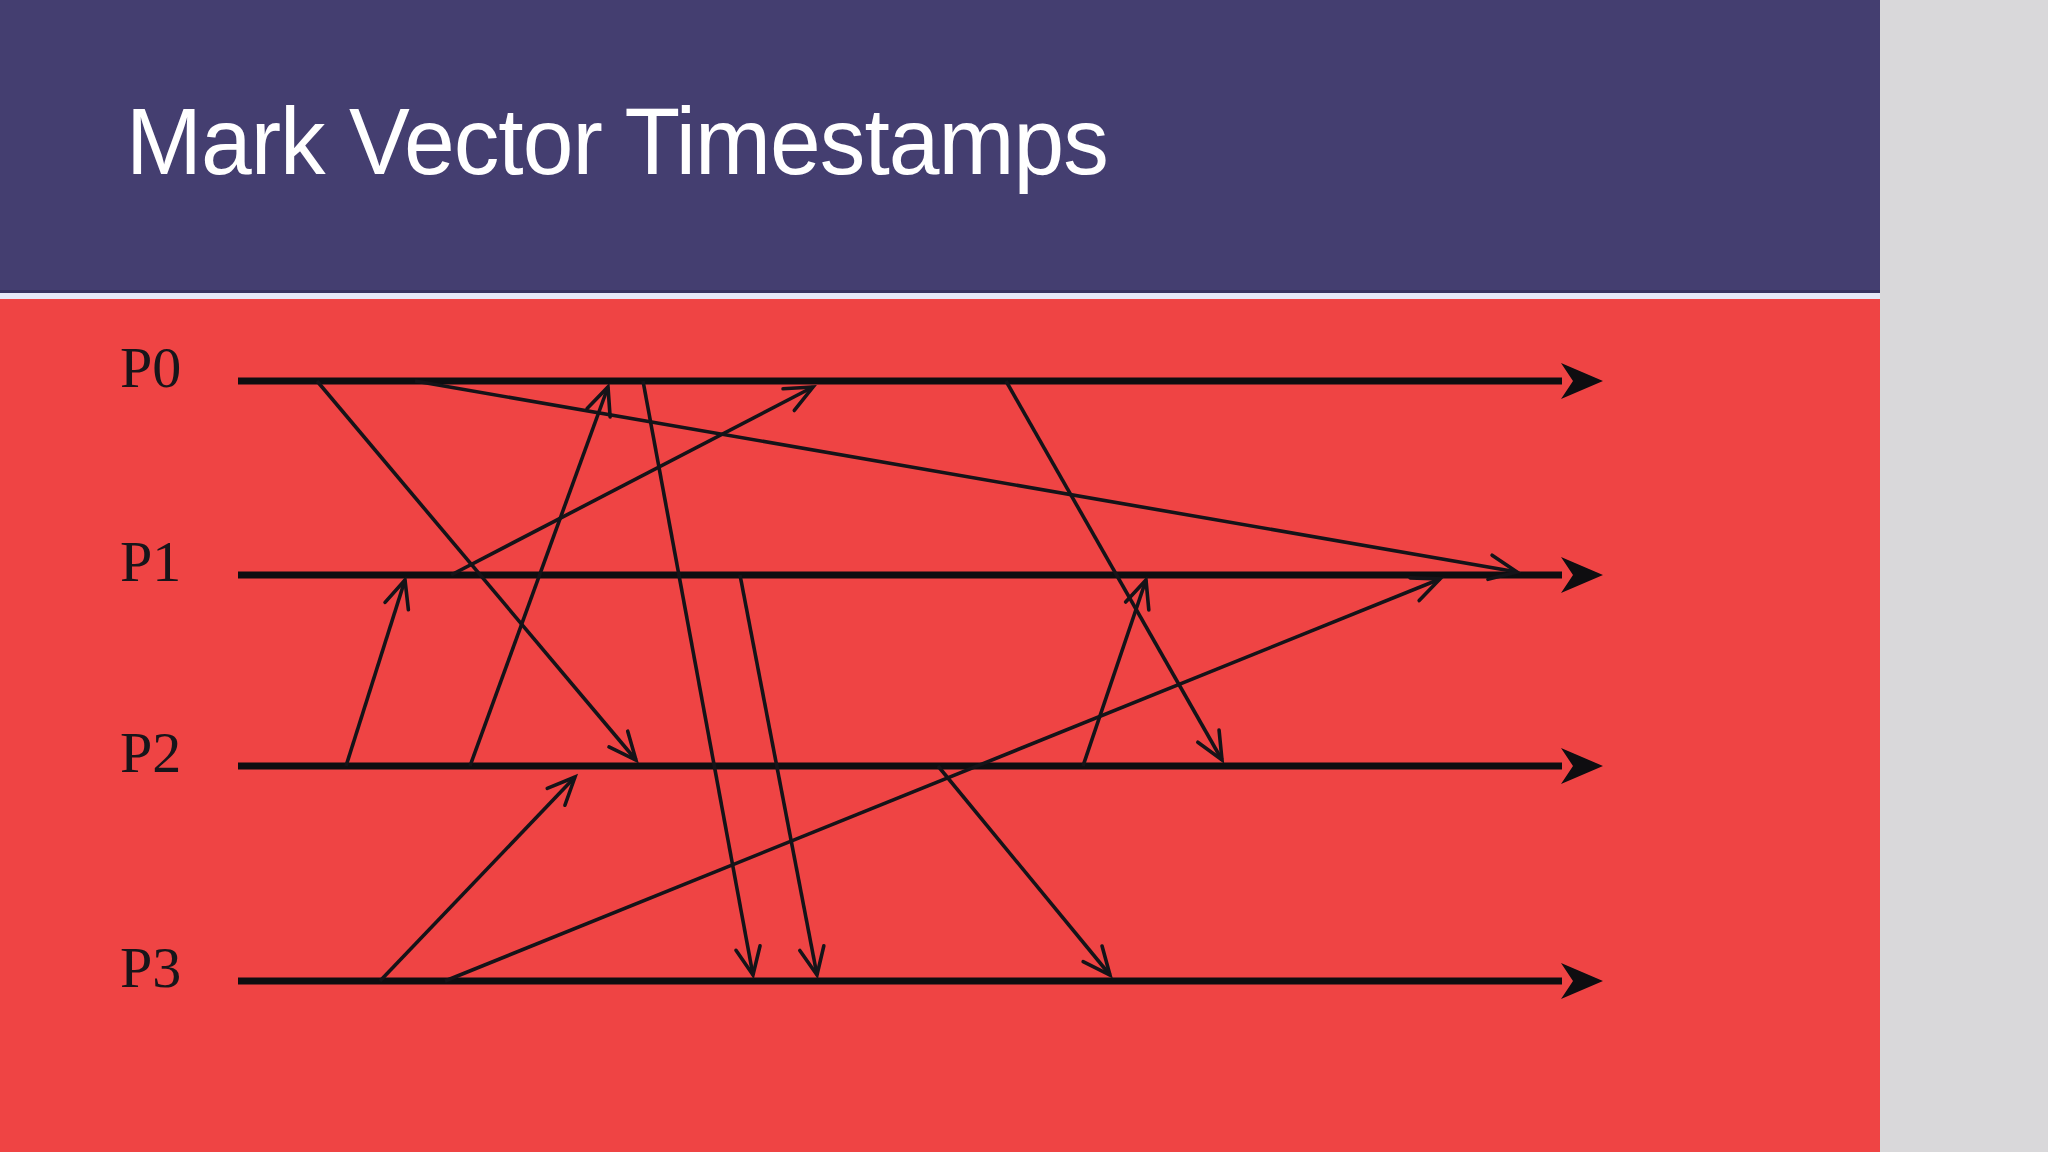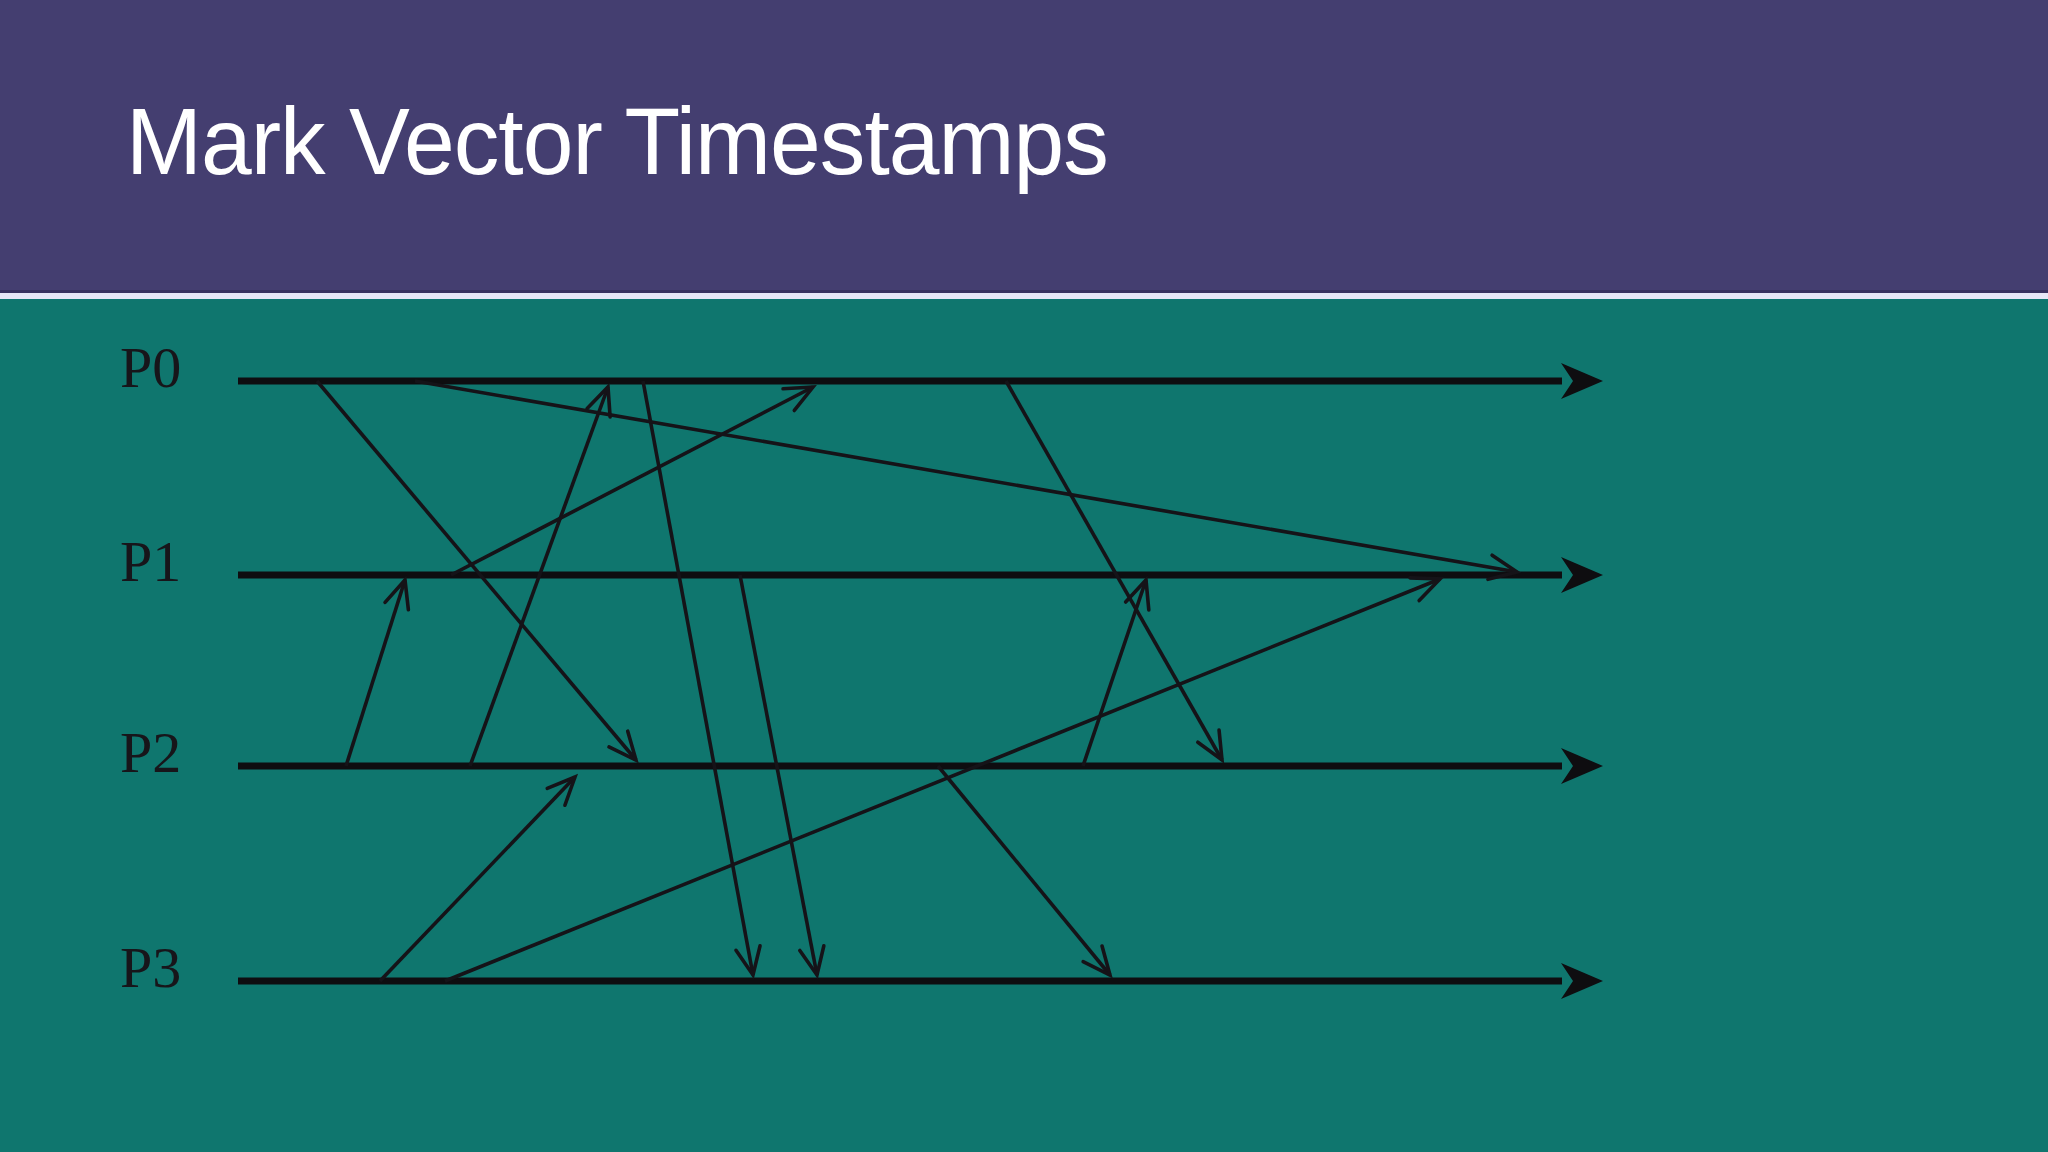--- a/index.html
+++ b/index.html
@@ -1,18 +1,18 @@
 <!DOCTYPE html>
 <html><head>
 <meta charset="utf-8">
 <style>
   html,body{margin:0;padding:0;background:#d9d8da;}
   #slide{
-    position:relative;width:2048px;height:1152px;overflow:hidden;
-    background:#0f766e;font-family:"Liberation Sans",sans-serif;
+    position:relative;width:1880px;height:1152px;overflow:hidden;
+    background:#ef4444;font-family:"Liberation Sans",sans-serif;
   }
   #header{
     position:absolute;left:0;top:0;width:2048px;height:290px;
     background:#443e70;border-bottom:3px solid #39335f;
   }
   #header-strip{
     position:absolute;left:0;top:293px;width:2048px;height:6px;
     background:#e7e8f5;
   }
   #slide-title{

